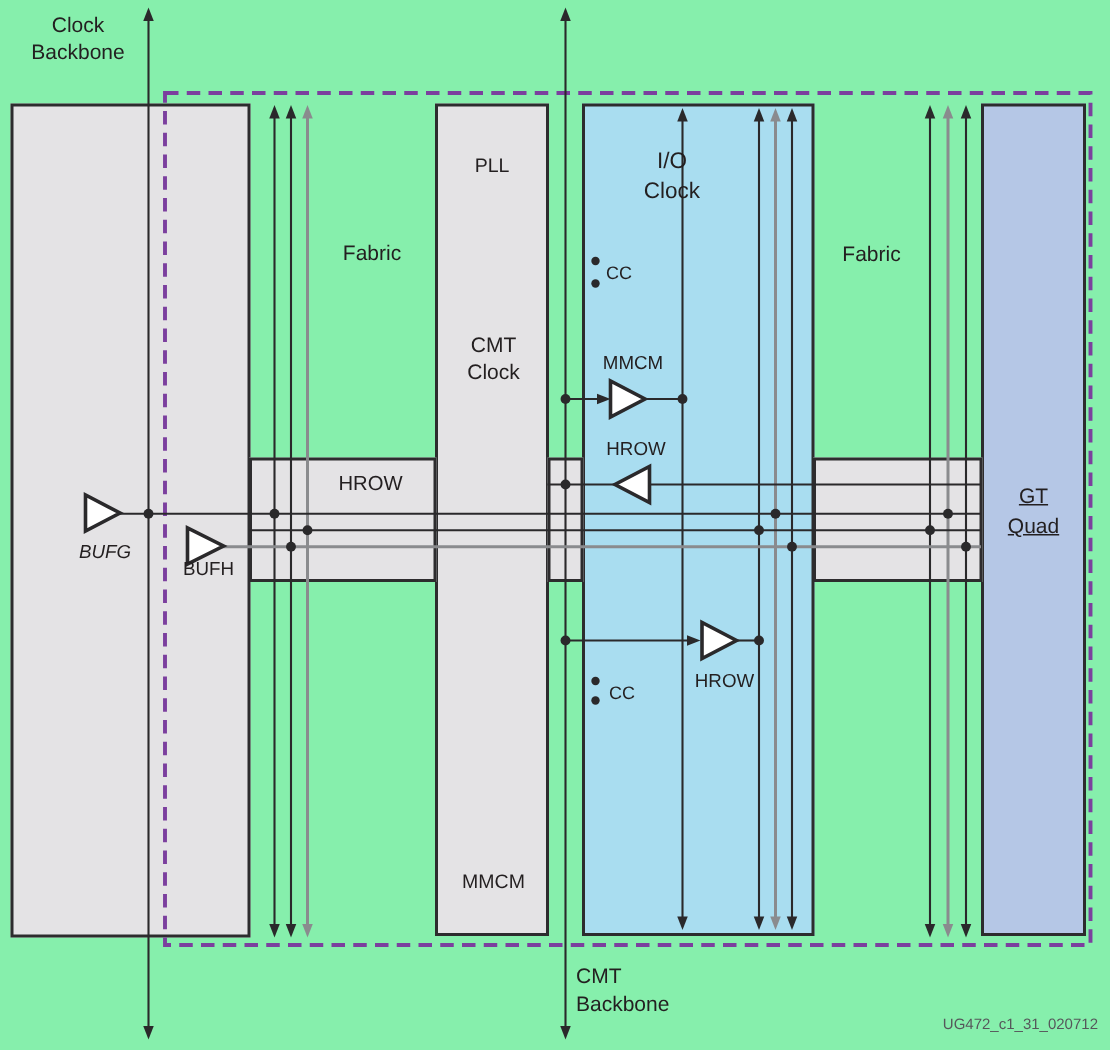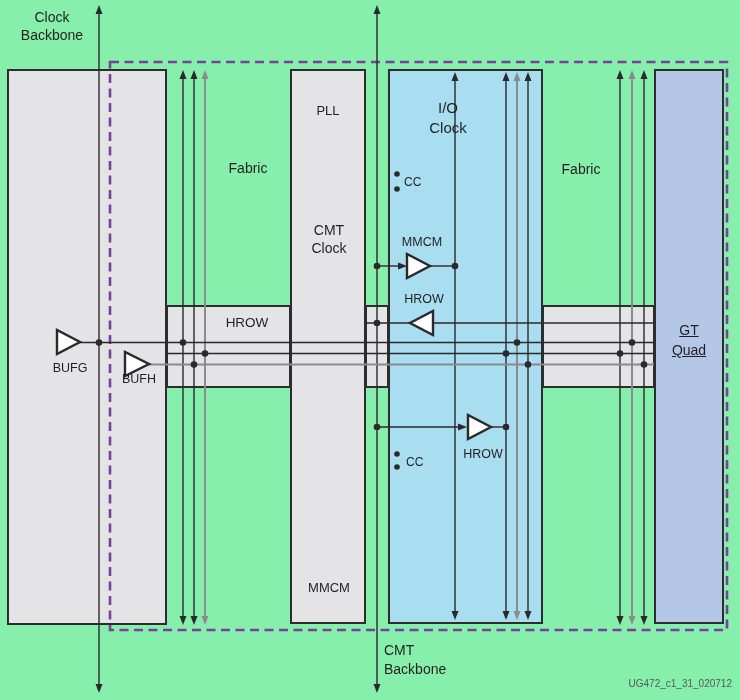--- a/index.html
+++ b/index.html
@@ -182,21 +182,21 @@
     <div>Clock</div>
   </div>
 
   <div class="lbl ctr f14" style="left:689px;top:340px;line-height:20px;text-decoration:underline;">
     <div>GT</div>
     <div>Quad</div>
   </div>
 
   <div class="lbl ctr" style="left:247px;top:323px;font-size:13.5px;">HROW</div>
 
-  <div class="lbl ctr f12" style="left:70px;top:369px;">BUFG</div>
+  <div class="lbl ctr f12" style="left:70px;top:369px;font-style:italic;">BUFG</div>
 
   <div class="lbl ctr f12" style="left:139px;top:380px;">BUFH</div>
 
   <div class="lbl ctr f12" style="left:422px;top:243px;">MMCM</div>
 
   <div class="lbl ctr f12" style="left:424px;top:300px;">HROW</div>
 
   <div class="lbl ctr f12" style="left:483px;top:455px;">HROW</div>
 
   <div class="lbl" style="left:404px;top:175px;font-size:12px;">CC</div>

